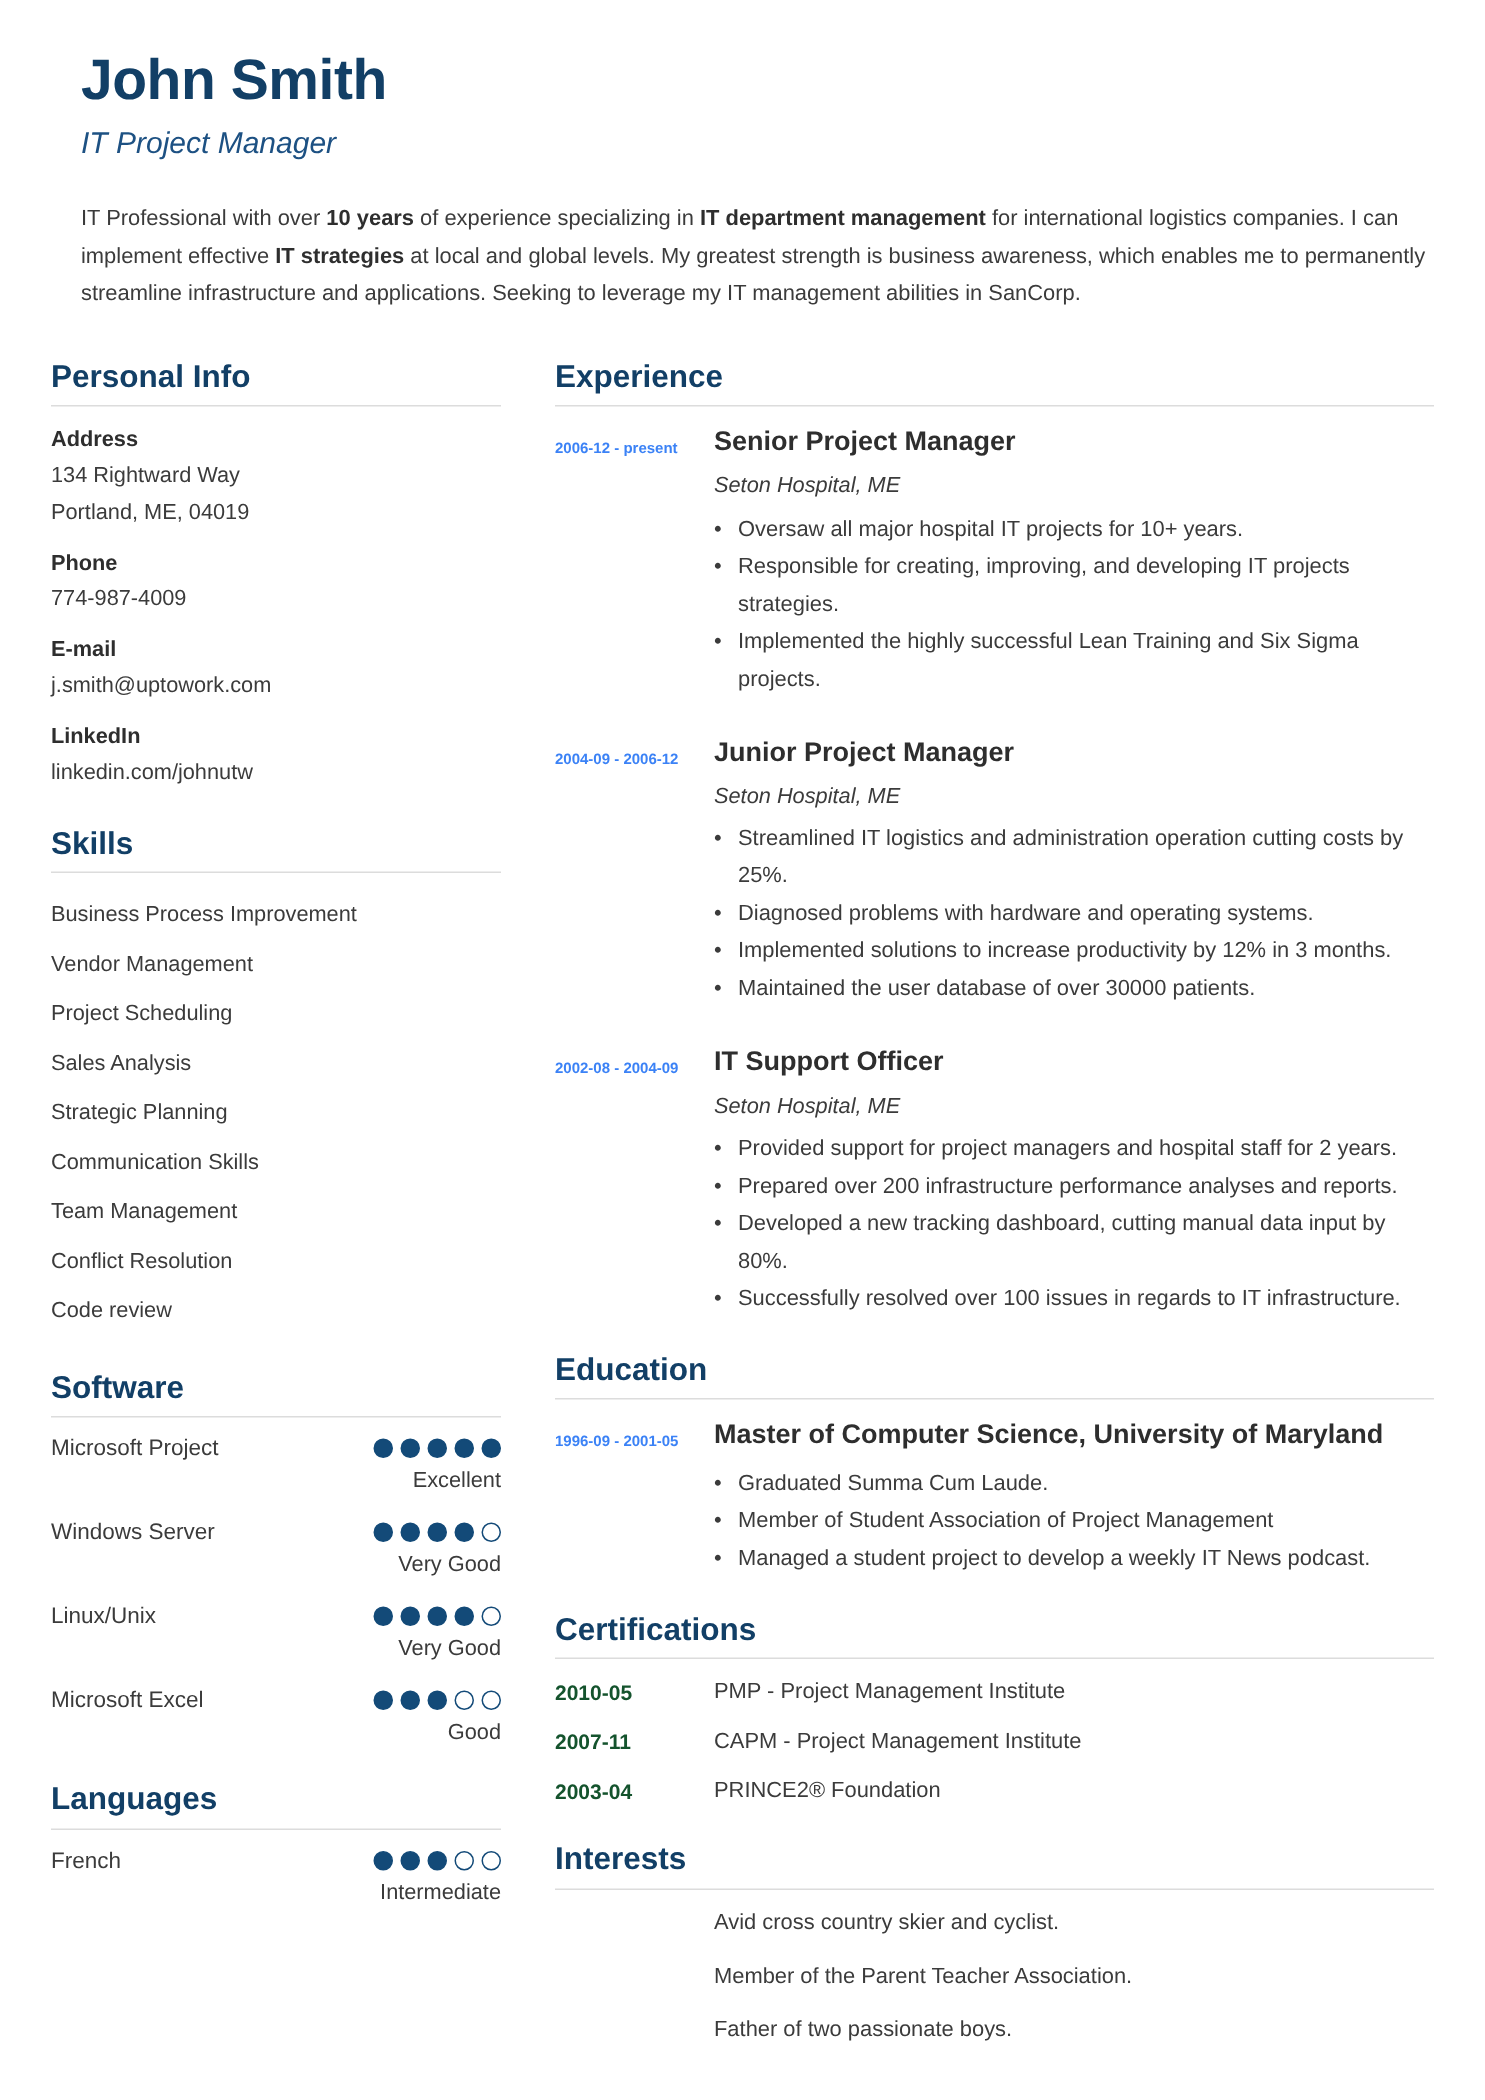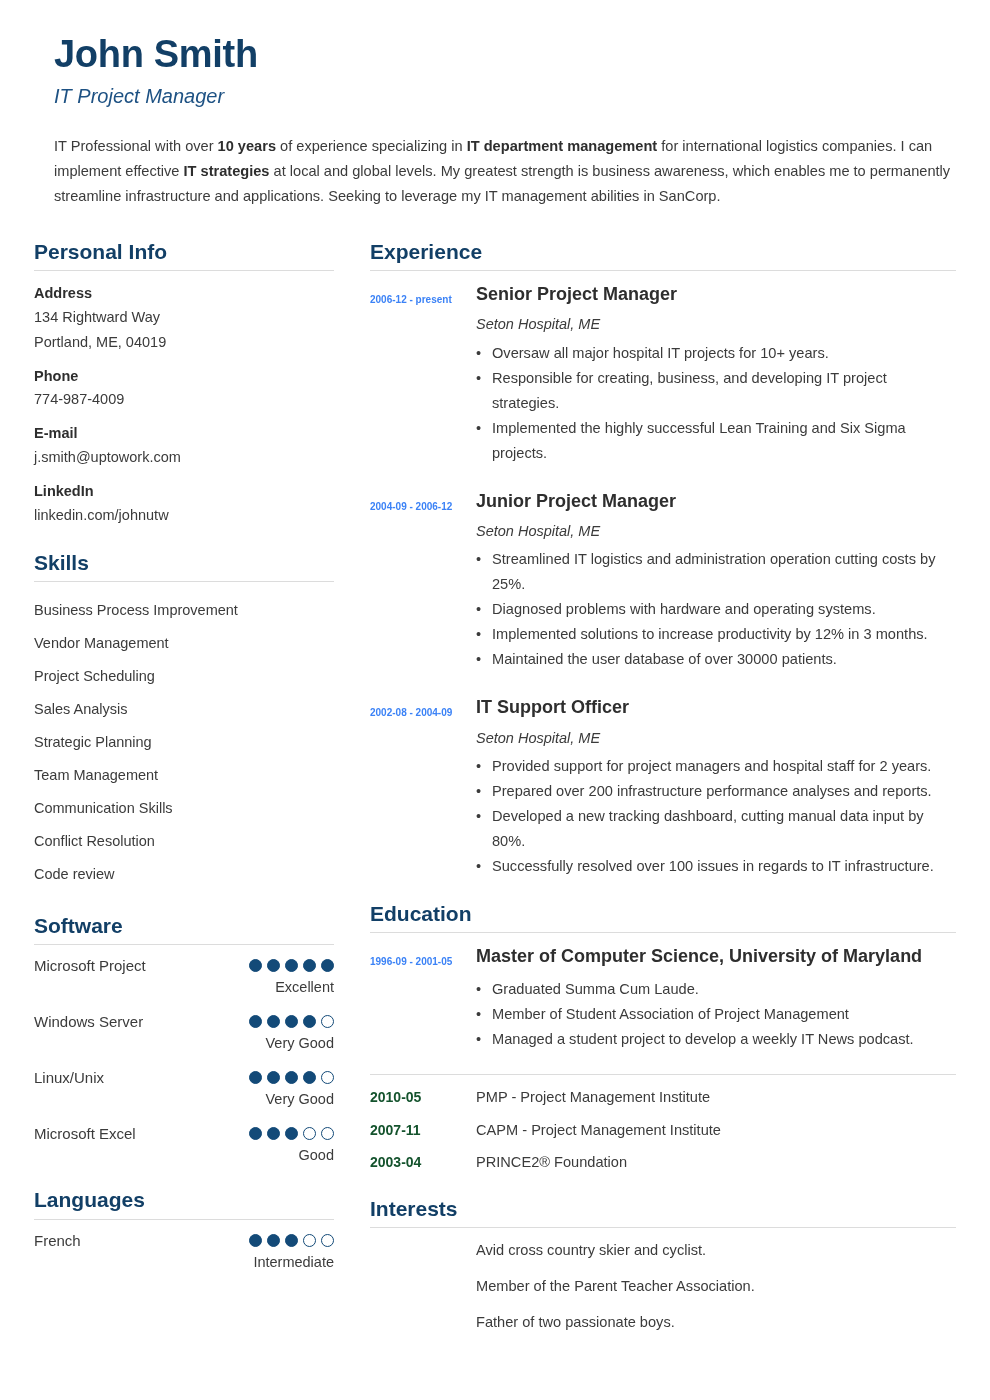--- a/index.html
+++ b/index.html
@@ -173,22 +173,22 @@
 
       <div class="section">
         <div class="section-title">Skills</div>
         <div class="rule"></div>
         <div id="skills-list">
             <div class="skill-item">Business Process Improvement</div>
             <div class="skill-item">Vendor Management</div>
             <div class="skill-item">Project Scheduling</div>
             <div class="skill-item">Sales Analysis</div>
             <div class="skill-item">Strategic Planning</div>
+            <div class="skill-item">Communication Skills</div>
             <div class="skill-item">Team Management</div>
-            <div class="skill-item">Communication Skills</div>
             <div class="skill-item">Conflict Resolution</div>
             <div class="skill-item">Code review</div>
           </div>
       </div>
 
       <div class="section">
         <div class="section-title">Software</div>
         <div class="rule"></div>
         <div id="software-list">
             <div class="rate-row">
@@ -274,21 +274,21 @@
         <div class="section-title">Experience</div>
         <div class="rule"></div>
         <div id="experience-list">
             <div class="entry">
               <div class="entry-date">2006-12 - present</div>
               <div class="entry-body">
                 <div class="entry-title">Senior Project Manager</div>
                 <div class="entry-sub">Seton Hospital, ME</div>
                 <ul class="bullets">
                   <li>Oversaw all major hospital IT projects for 10+ years.</li>
-                  <li>Responsible for creating, business, and developing IT project strategies.</li>
+                  <li>Responsible for creating, improving, and developing IT projects strategies.</li>
                   <li>Implemented the highly successful Lean Training and Six Sigma projects.</li>
                 </ul>
               </div>
             </div>
             <div class="entry">
               <div class="entry-date">2004-09 - 2006-12</div>
               <div class="entry-body">
                 <div class="entry-title">Junior Project Manager</div>
                 <div class="entry-sub">Seton Hospital, ME</div>
                 <ul class="bullets">
@@ -327,20 +327,21 @@
                   <li>Graduated Summa Cum Laude.</li>
                   <li>Member of Student Association of Project Management</li>
                   <li>Managed a student project to develop a weekly IT News podcast.</li>
                 </ul>
               </div>
             </div>
           </div>
       </div>
 
       <div class="section">
+        <div class="section-title">Certifications</div>
         <div class="rule"></div>
         <div id="certifications-list">
             <div class="cert-row">
               <div class="cert-date">2010-05</div>
               <div class="cert-name">PMP - Project Management Institute</div>
             </div>
             <div class="cert-row">
               <div class="cert-date">2007-11</div>
               <div class="cert-name">CAPM - Project Management Institute</div>
             </div>

